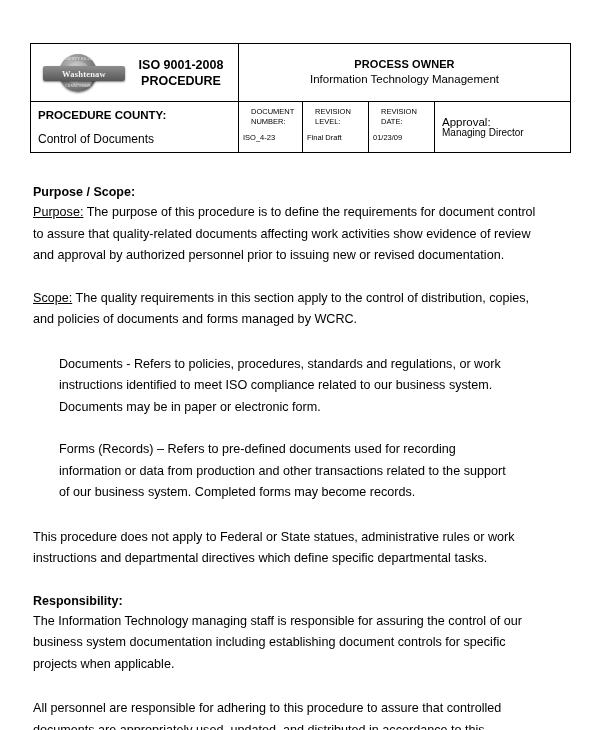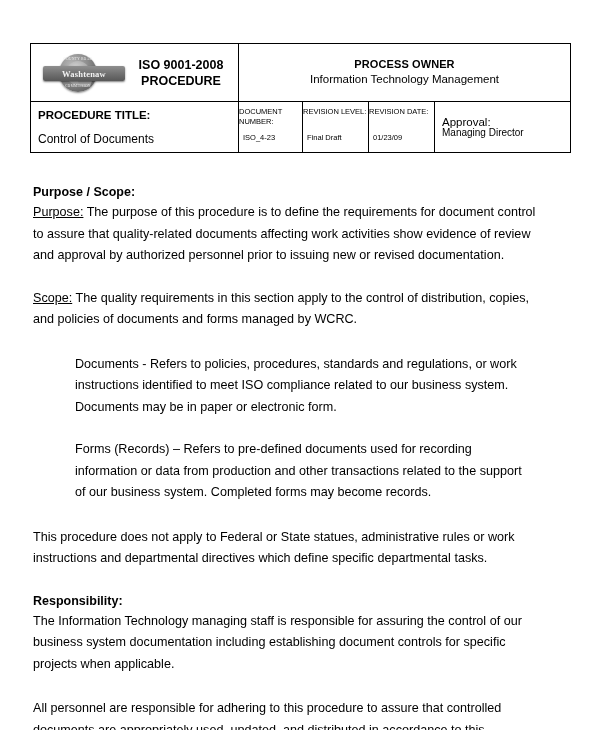--- a/index.html
+++ b/index.html
@@ -158,21 +158,21 @@
     top: 30px;
     font-size: 12px;
   }
 
   .meta-cell {
     position: relative;
     height: 50px;
   }
   .meta-label {
     position: absolute;
-    left: 0;
+    left: 12px;
     top: 5px;
     font-size: 7.5px;
     line-height: 9.5px;
   }
   .meta-value {
     position: absolute;
     left: 4px;
     top: 31px;
     font-size: 7.5px;
   }
@@ -207,21 +207,21 @@
     line-height: 20px;
     margin: 0;
   }
   .para {
     font-size: 12.6px;
     line-height: 21.5px;
     margin: 0;
     text-align: left;
   }
   .para.indent {
-    margin-left: 42px;
+    margin-left: 26px;
     width: 448px;
   }
   .u { text-decoration: underline; }
   .gap-md { height: 21px; }
   .gap-lg { height: 23px; }
 </style>
 </head>
 <body>
 
 <div class="page">
@@ -254,21 +254,21 @@
             <div>PROCEDURE</div>
           </div>
         </td>
         <td class="cell-process-owner" colspan="4">
           <div class="po-title">PROCESS OWNER</div>
           <div class="po-sub">Information Technology Management</div>
         </td>
       </tr>
       <tr>
         <td class="cell-proc-title">
-          <div class="pt-label">PROCEDURE TITLE:</div>
+          <div class="pt-label">PROCEDURE COUNTY:</div>
           <div class="pt-value">Control of Documents</div>
         </td>
         <td class="meta-cell">
           <div class="meta-label">DOCUMENT NUMBER:</div>
           <div class="meta-value">ISO_4-23</div>
         </td>
         <td class="meta-cell">
           <div class="meta-label">REVISION LEVEL:</div>
           <div class="meta-value">Final Draft</div>
         </td>

